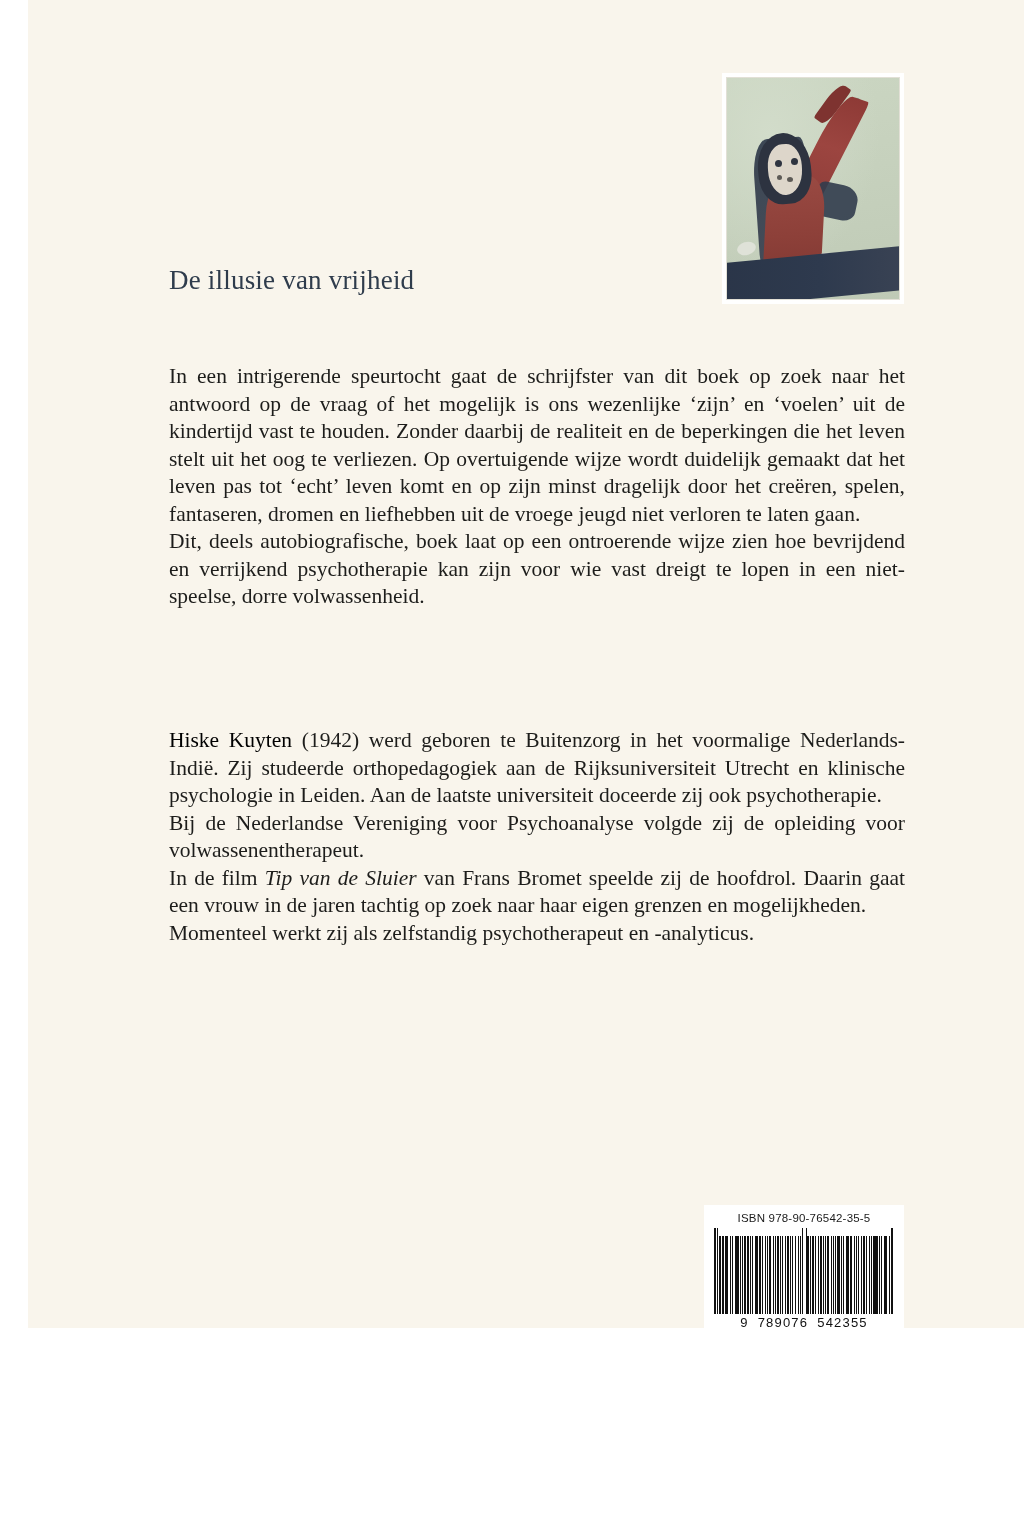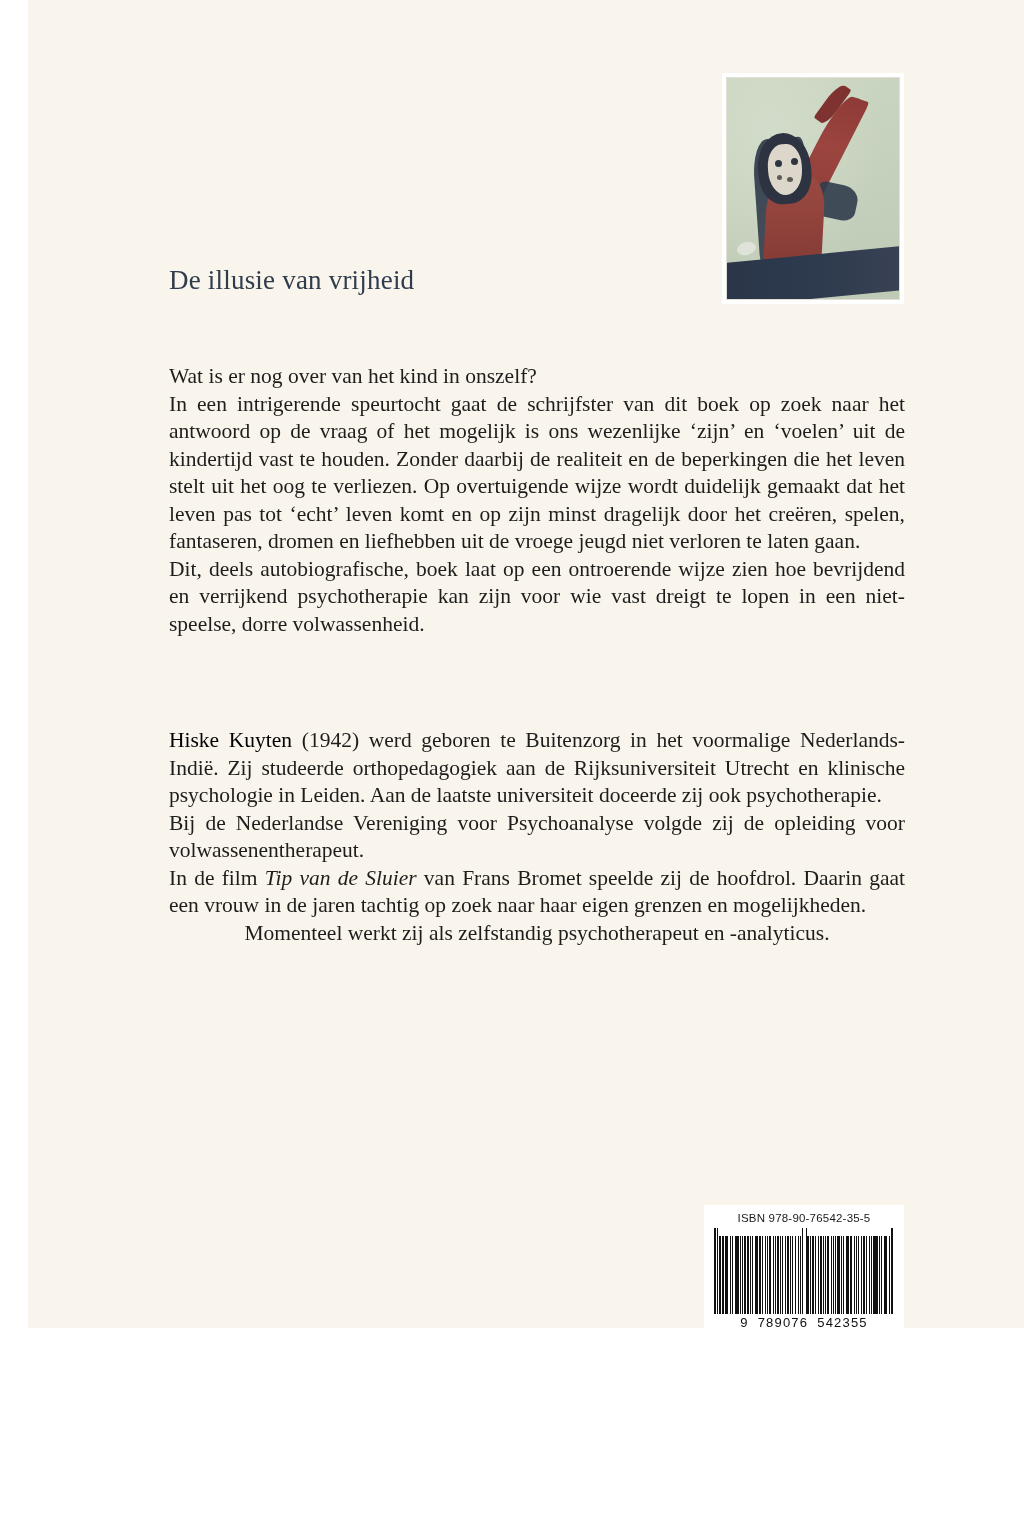--- a/index.html
+++ b/index.html
@@ -144,21 +144,21 @@
   .body-block {
     position: absolute;
     left: 141px;
     width: 736px;
     color: #1d1d1b;
     font-size: 21.5px;
     line-height: 27.5px;
     text-align: justify;
   }
   .body-block p { margin: 0; }
-  .body-block p.last-line { text-align: center; }
+  .body-block p.last-line { text-align: left; }
 
   #blurb { top: 363px; }
   #bio  { top: 727px; }
 
   .author-name {
     color: #000000;
   }
   .film-title { font-style: italic; }
 
   
@@ -241,21 +241,20 @@
       <div class="art-layer art-mouth"></div>
       <div class="art-layer art-hl1"></div>
       <div class="art-layer art-hl2"></div>
       <div class="art-layer art-ground"></div>
     </div>
   </div>
 
   <div id="title">De illusie van vrijheid</div>
 
   <div id="blurb" class="body-block">
-    <p>Wat is er nog over van het kind in onszelf?</p>
     <p>In een intrigerende speurtocht gaat de schrijfster van dit boek op zoek naar het antwoord op de vraag of het mogelijk is ons wezenlijke ‘zijn’ en ‘voelen’ uit de kindertijd vast te houden. Zonder daarbij de realiteit en de beperkingen die het leven stelt uit het oog te verliezen. Op overtuigende wijze wordt duidelijk gemaakt dat het leven pas tot ‘echt’ leven komt en op zijn minst dragelijk door het creëren, spelen, fantaseren, dromen en liefhebben uit de vroege jeugd niet verloren te laten gaan.</p>
     <p>Dit, deels autobiografische, boek laat op een ontroerende wijze zien hoe bevrijdend en verrijkend psychotherapie kan zijn voor wie vast dreigt te lopen in een niet-speelse, dorre volwassenheid.</p>
   </div>
 
   <div id="bio" class="body-block">
     <p><span class="author-name">Hiske Kuyten</span><span> (1942) werd geboren te Buitenzorg in het voormalige Nederlands-Indië. Zij studeerde orthopedagogiek aan de Rijksuniversiteit Utrecht en klinische psychologie in Leiden. Aan de laatste universiteit doceerde zij ook psychotherapie.</span></p>
     <p>Bij de Nederlandse Vereniging voor Psychoanalyse volgde zij de opleiding voor volwassenentherapeut.</p>
     <p><span>In de film </span><span class="film-title">Tip van de Sluier</span><span> van Frans Bromet speelde zij de hoofdrol. Daarin gaat een vrouw in de jaren tachtig op zoek naar haar eigen grenzen en mogelijkheden.</span></p>
     <p class="last-line">Momenteel werkt zij als zelfstandig psychotherapeut en -analyticus.</p>
   </div>

